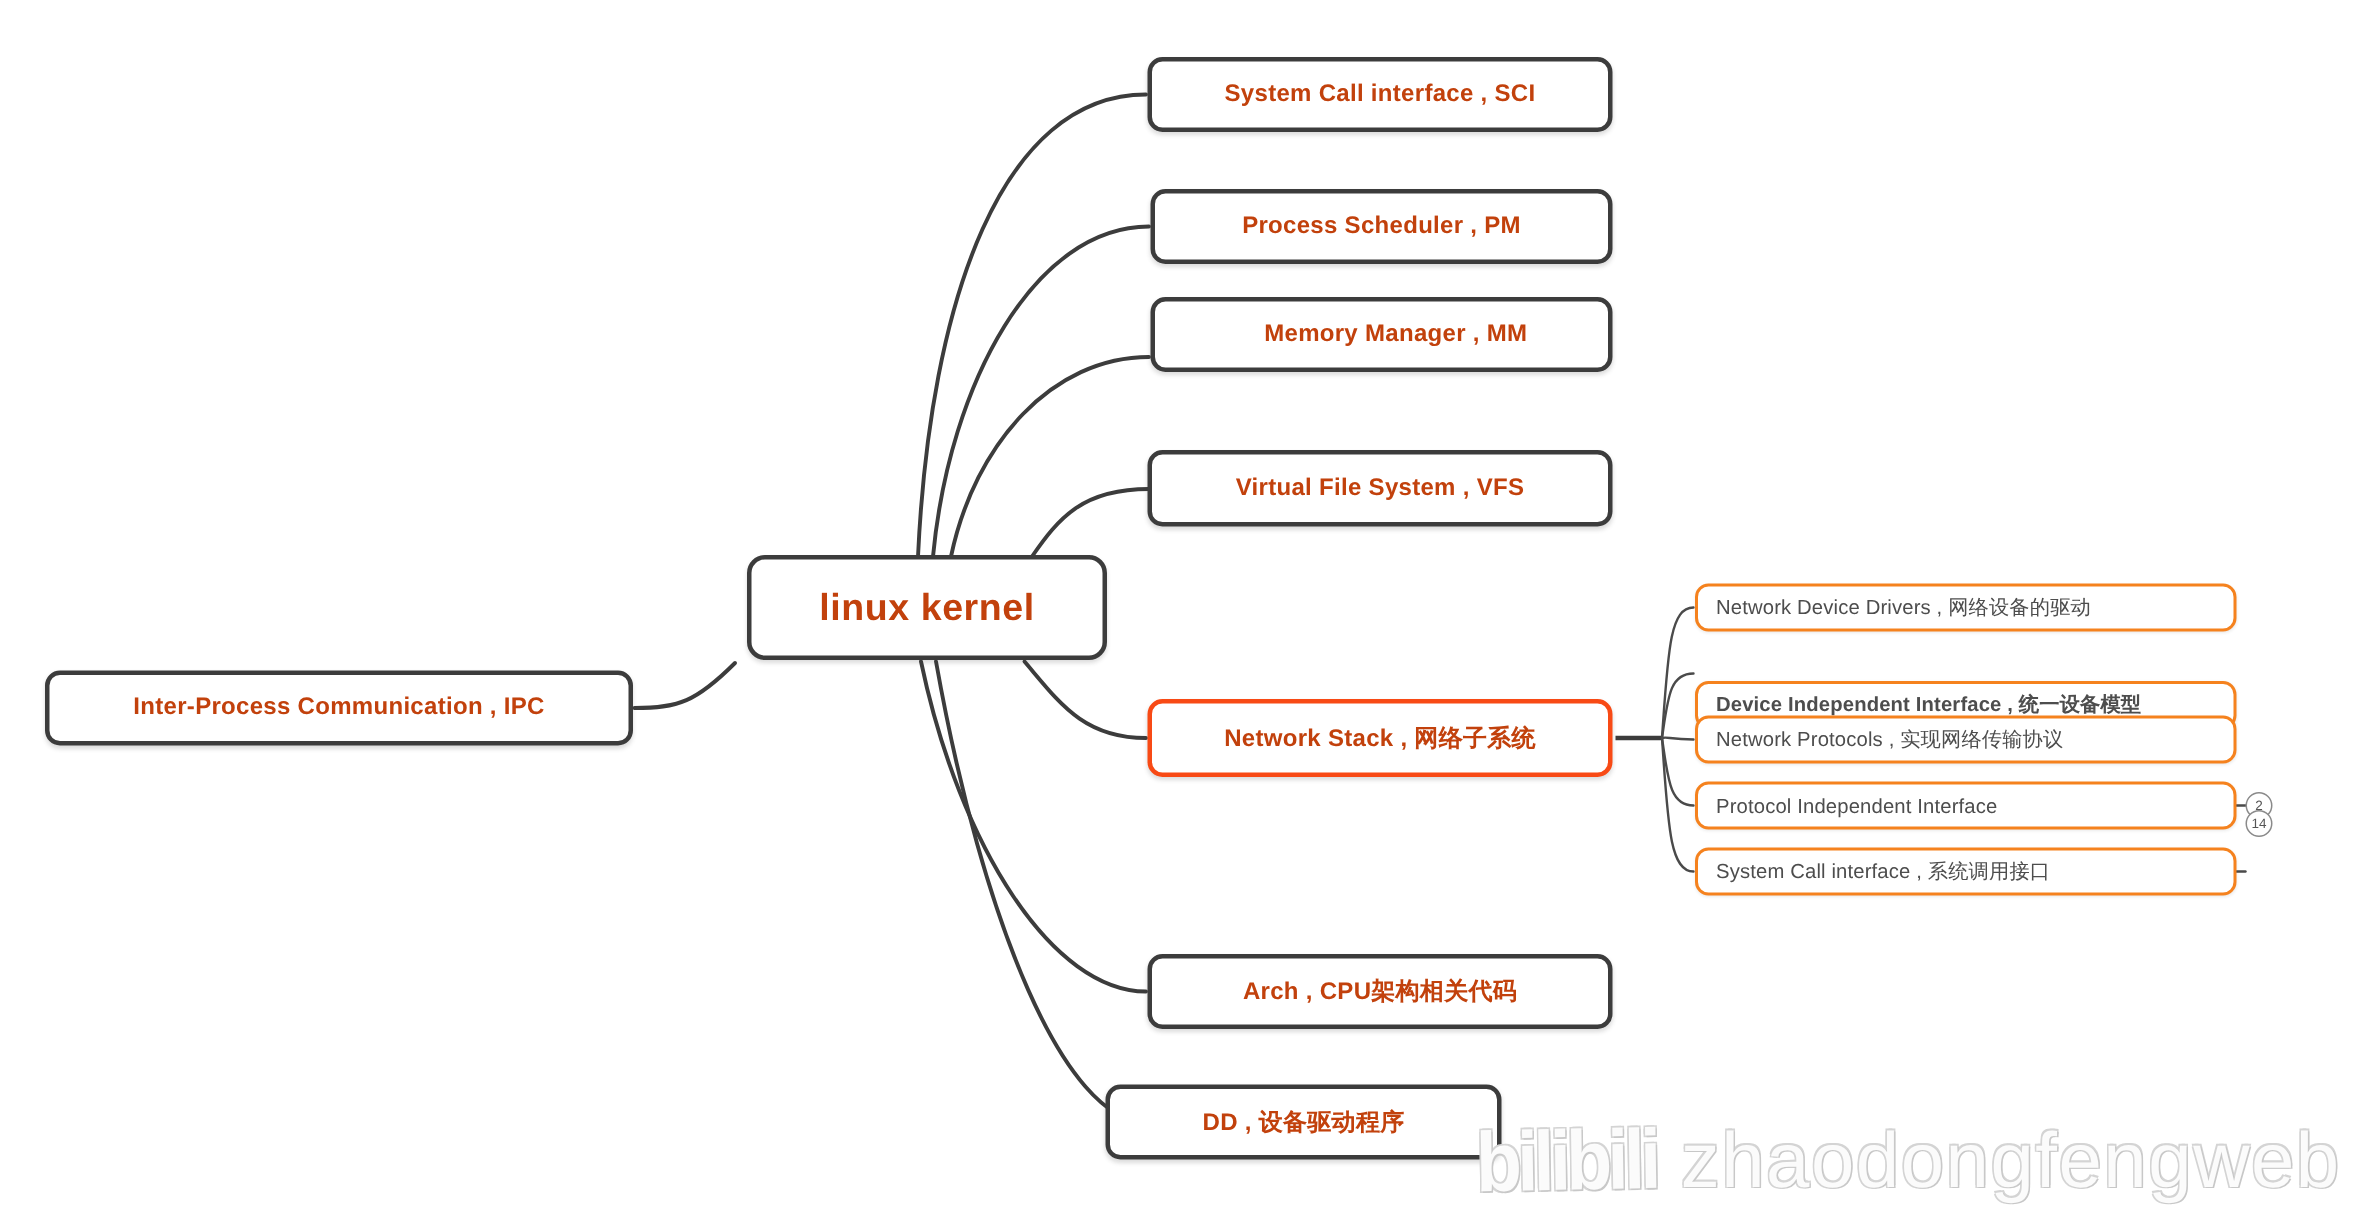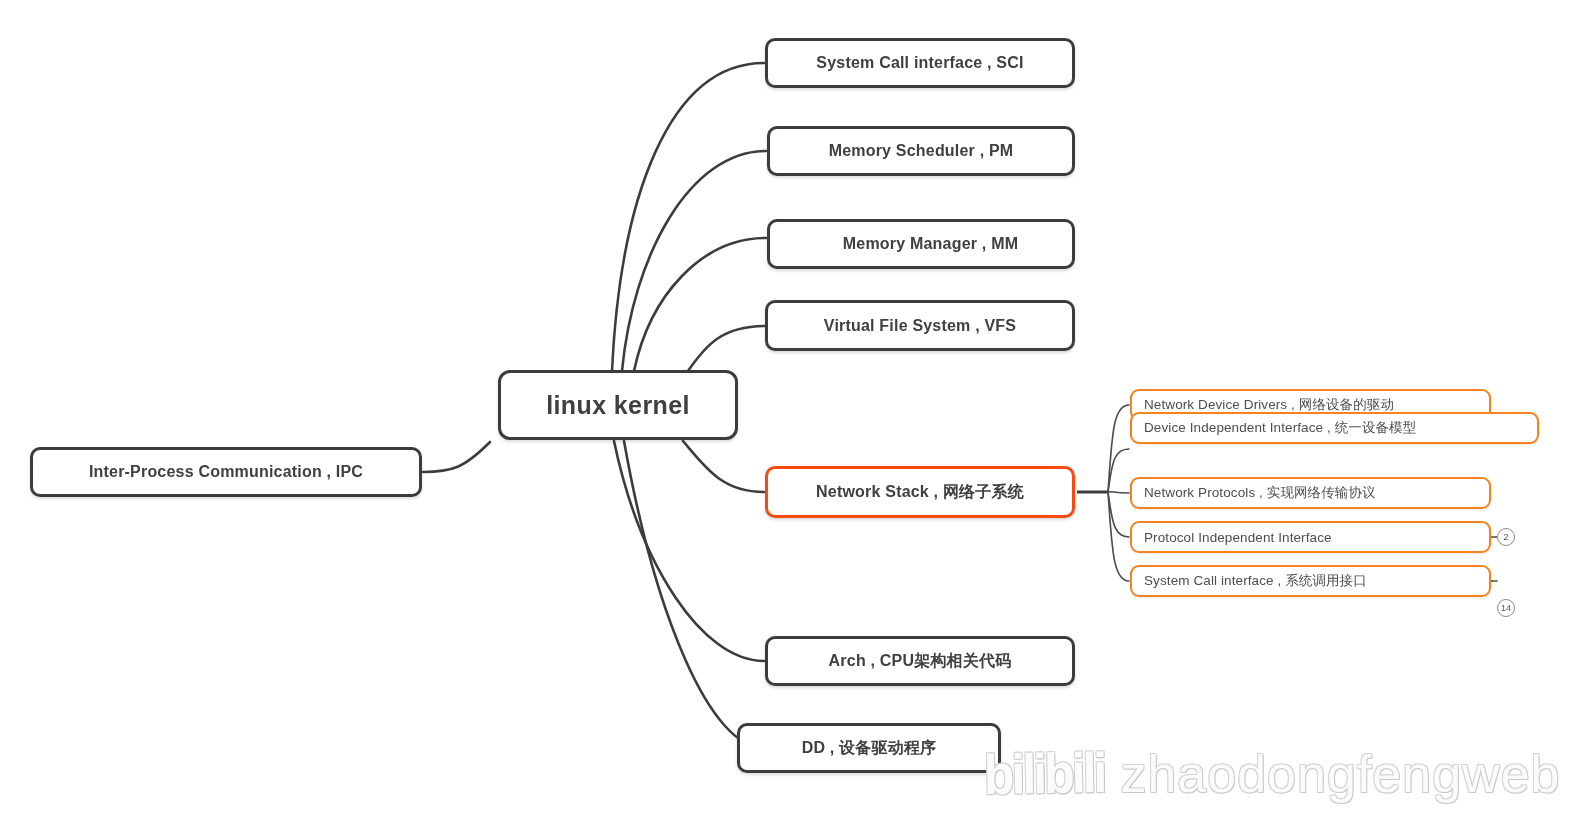--- a/index.html
+++ b/index.html
@@ -25,21 +25,21 @@
     position: absolute;
     box-sizing: border-box;
     background: #ffffff;
     border: 3px solid #3c3c3c;
     border-radius: 10px;
     display: flex;
     align-items: center;
     justify-content: center;
     font-size: 16px;
     font-weight: 600;
-    color: #404040;
+    color: #c2410c;
     letter-spacing: 0.2px;
     box-shadow: 0 2px 3px rgba(60,60,60,0.18);
     white-space: nowrap;
     cursor: pointer;
   }
   .node.central {
     border-radius: 12px;
     font-size: 25px;
     font-weight: 800;
     letter-spacing: 0.4px;
@@ -131,44 +131,44 @@
       <path d="M 1491 581 L 1497 581"></path>
     </g>
   </svg>
 
   <div class="node central" style="left:475px; top:370px; width:240px; height:70px;">linux kernel</div>
 
   <div class="node" style="left:30px; top:447px; width:392px; height:50px;">Inter-Process Communication , IPC</div>
 
   <div class="node" style="left:765px; top:38px; width:310px; height:50px;">System Call interface , SCI</div>
 
-  <div class="node" style="left:767px; top:126px; width:308px; height:50px;">Memory Scheduler , PM</div>
+  <div class="node" style="left:767px; top:126px; width:308px; height:50px;">Process Scheduler , PM</div>
 
-  <div class="node" style="left:767px; top:219px; width:308px; height:50px;padding-left:19px;">Memory Manager , MM</div>
+  <div class="node" style="left:767px; top:198px; width:308px; height:50px;padding-left:19px;">Memory Manager , MM</div>
 
   <div class="node" style="left:765px; top:300px; width:310px; height:51px;">Virtual File System , VFS</div>
 
   <div class="node selected" style="left:765px; top:466px; width:310px; height:52px;">Network Stack , 网络子系统</div>
 
   <div class="node" style="left:765px; top:636px; width:310px; height:50px;">Arch , CPU架构相关代码</div>
 
   <div class="node" style="left:737px; top:723px; width:264px; height:50px;">DD , 设备驱动程序</div>
 
   <div class="node child" style="left:1130px; top:389px; width:361px; height:32px;text-align:center;">Network Device Drivers , 网络设备的驱动</div>
 
-  <div class="node child" style="left:1130px; top:412px; width:409px; height:32px;">Device Independent Interface , 统一设备模型</div>
+  <div class="node child" style="left:1130px; top:454px; width:361px; height:32px;font-weight:bold;">Device Independent Interface , 统一设备模型</div>
 
   <div class="node child" style="left:1130px; top:477px; width:361px; height:32px;">Network Protocols , 实现网络传输协议</div>
 
   <div class="node child" style="left:1130px; top:521px; width:361px; height:32px;">Protocol Independent Interface</div>
 
   <div class="node child" style="left:1130px; top:565px; width:361px; height:32px;">System Call interface , 系统调用接口</div>
 
   <div class="badge" style="left:1497px; top:528px;">2</div>
 
-  <div class="badge" style="left:1497px; top:599px;">14</div>
+  <div class="badge" style="left:1497px; top:540px;">14</div>
 
   <div class="watermark">
     <span class="wm-outline wm-logo">bilibili</span>
     <span class="wm-outline wm-text">zhaodongfengweb</span>
   </div>
 
 </div>
 
 </body></html>

